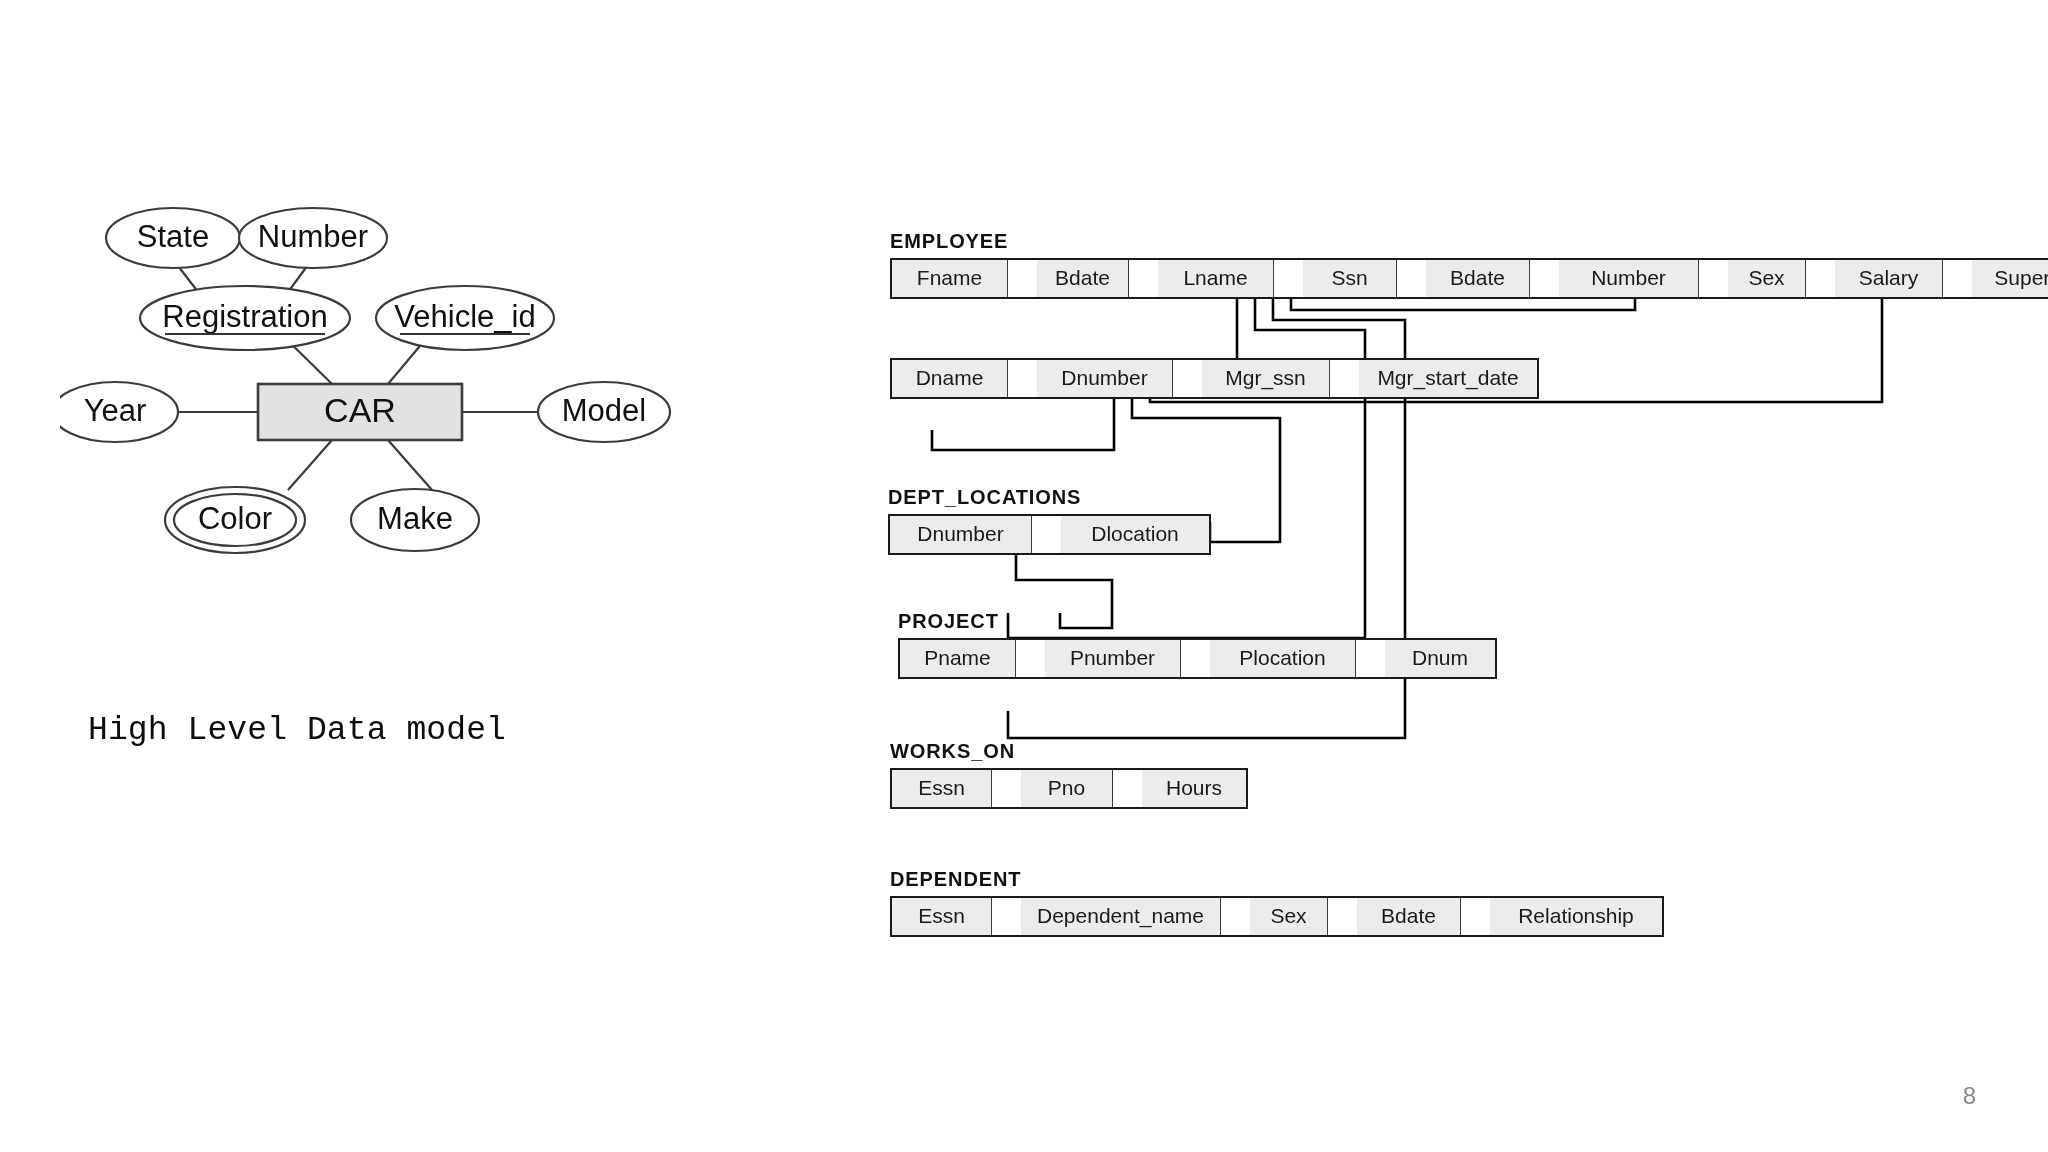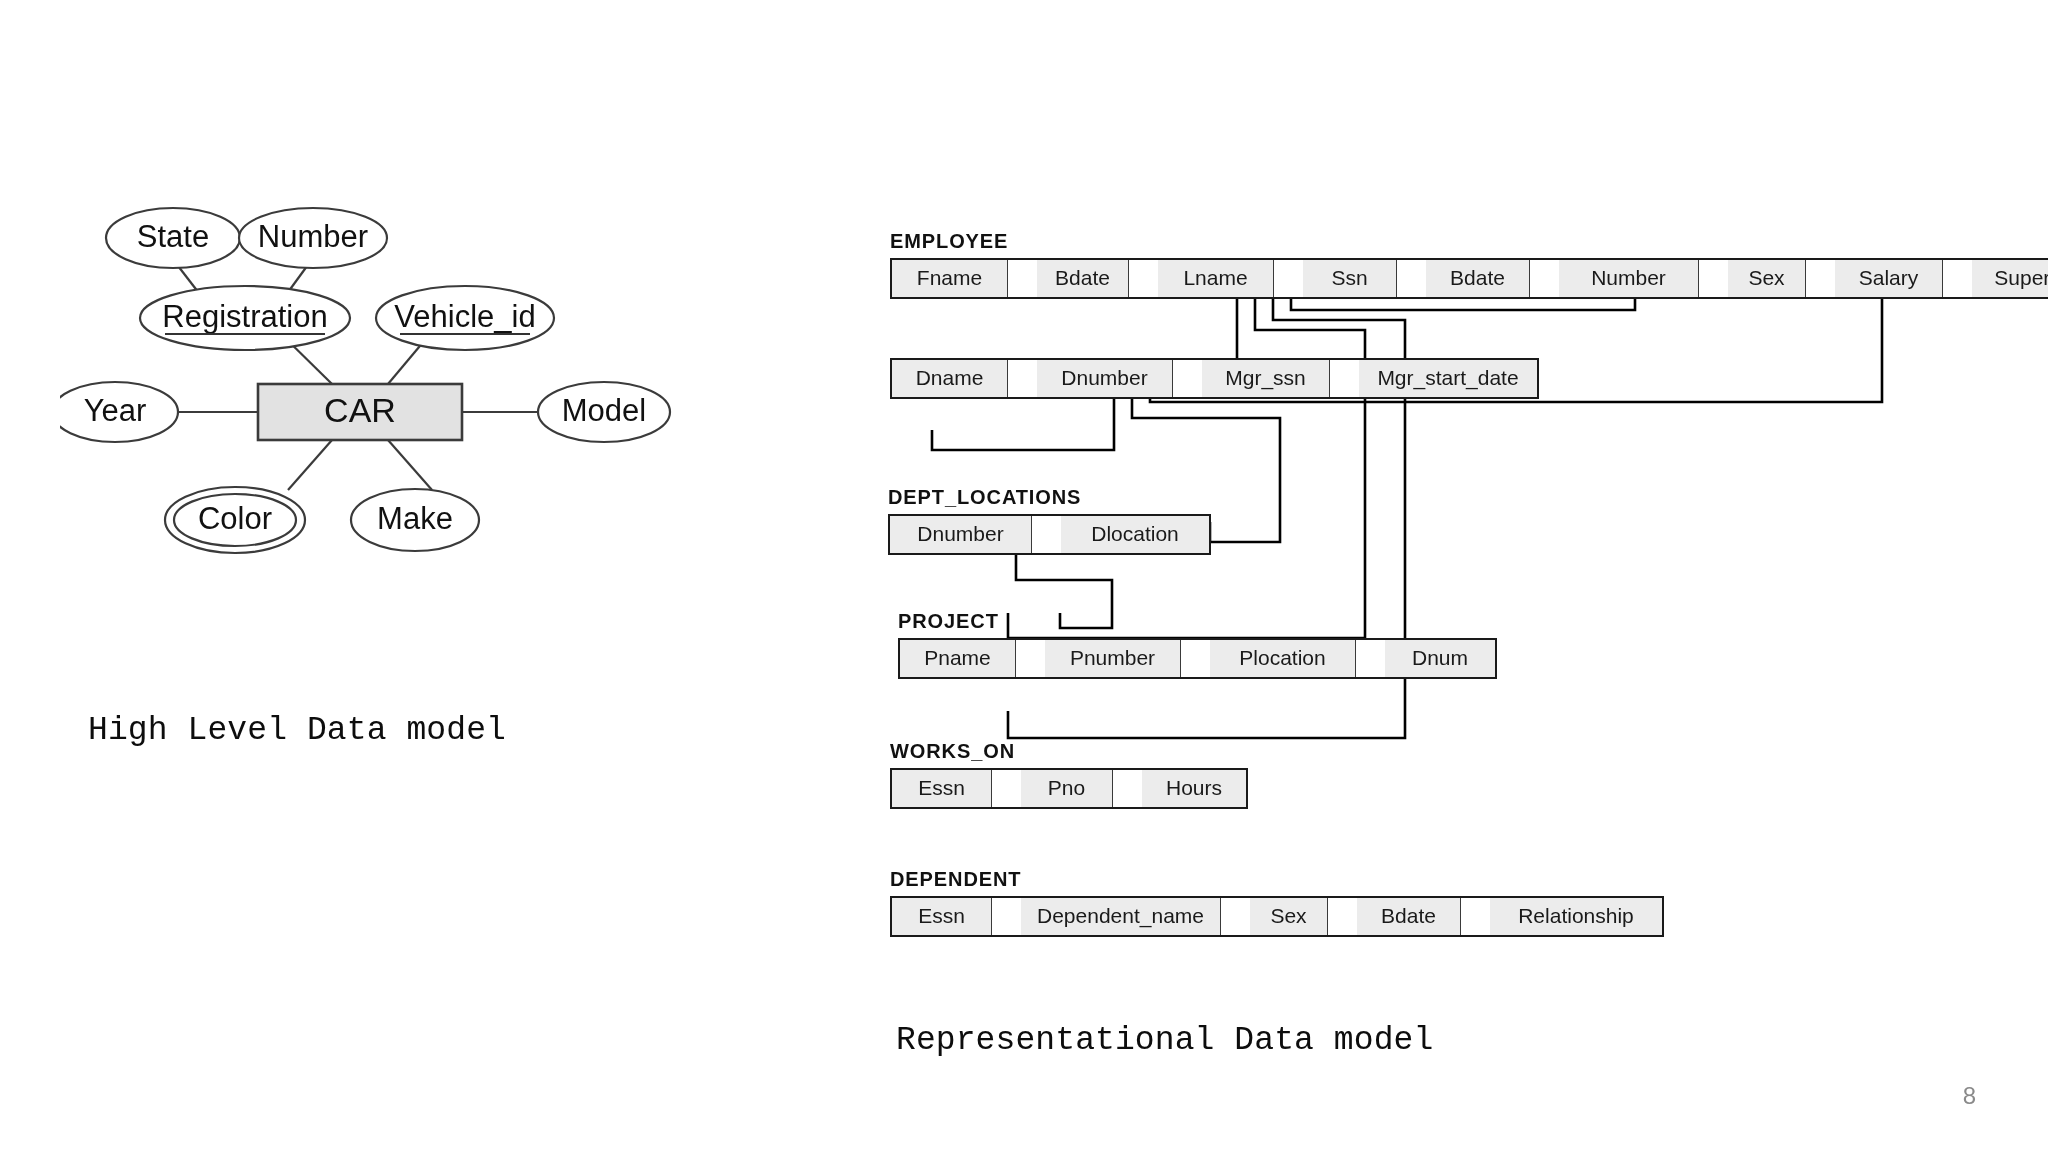--- a/index.html
+++ b/index.html
@@ -304,17 +304,16 @@
         <div class="rel-cell key" style="width:100px;">Essn</div>
         <div class="rel-cell key" style="width:200px;">Dependent_name</div>
         <div class="rel-cell" style="width:78px;">Sex</div>
         <div class="rel-cell" style="width:104px;">Bdate</div>
         <div class="rel-cell" style="width:172px;">Relationship</div>
       </div>
     </div>
 
   </div>
 
-  <div class="caption" id="caption-representational">Representational Data model</div>
 
   <div id="page-number">8</div>
 
 </div>
 
 </body></html>

